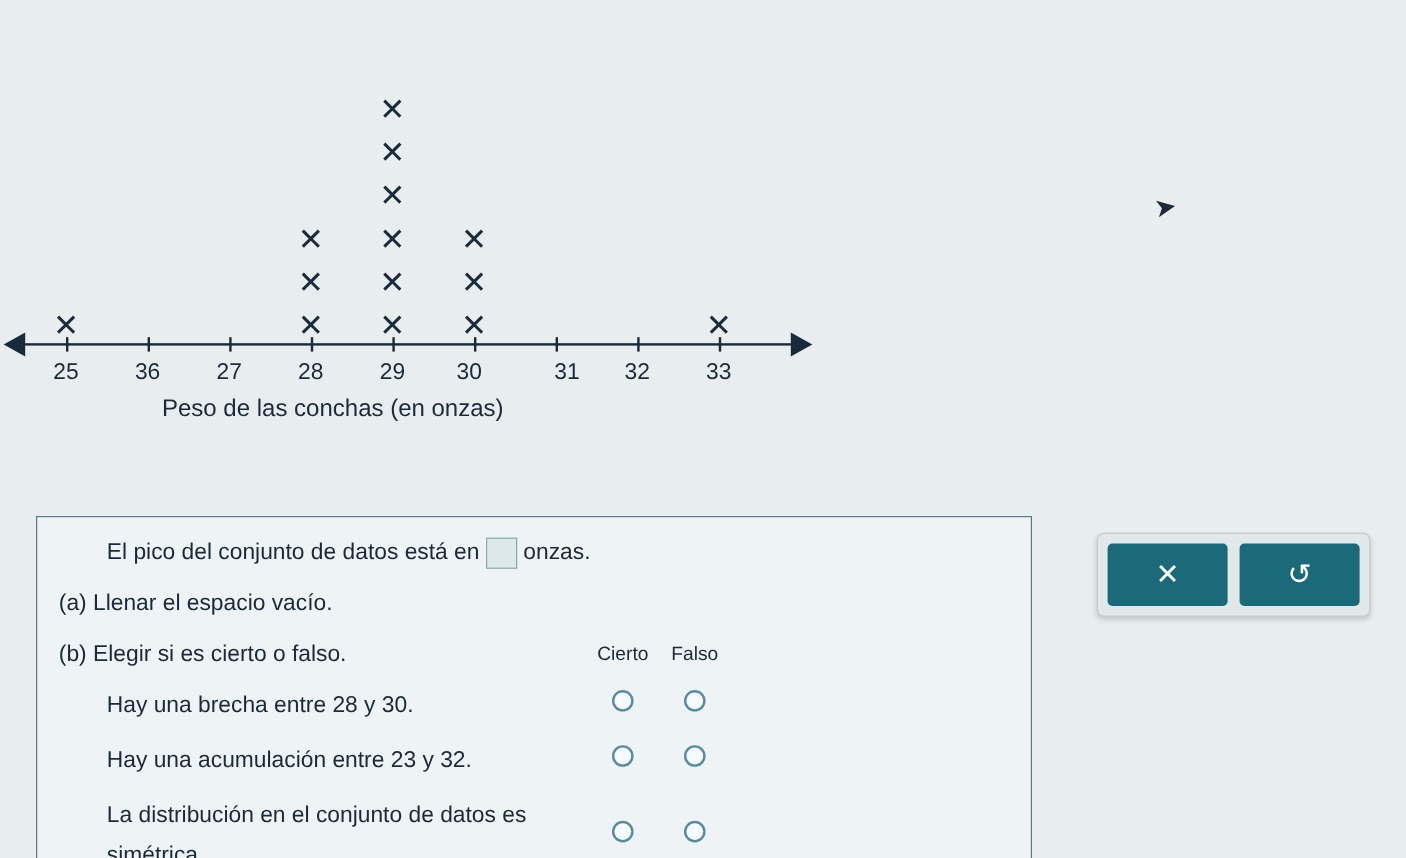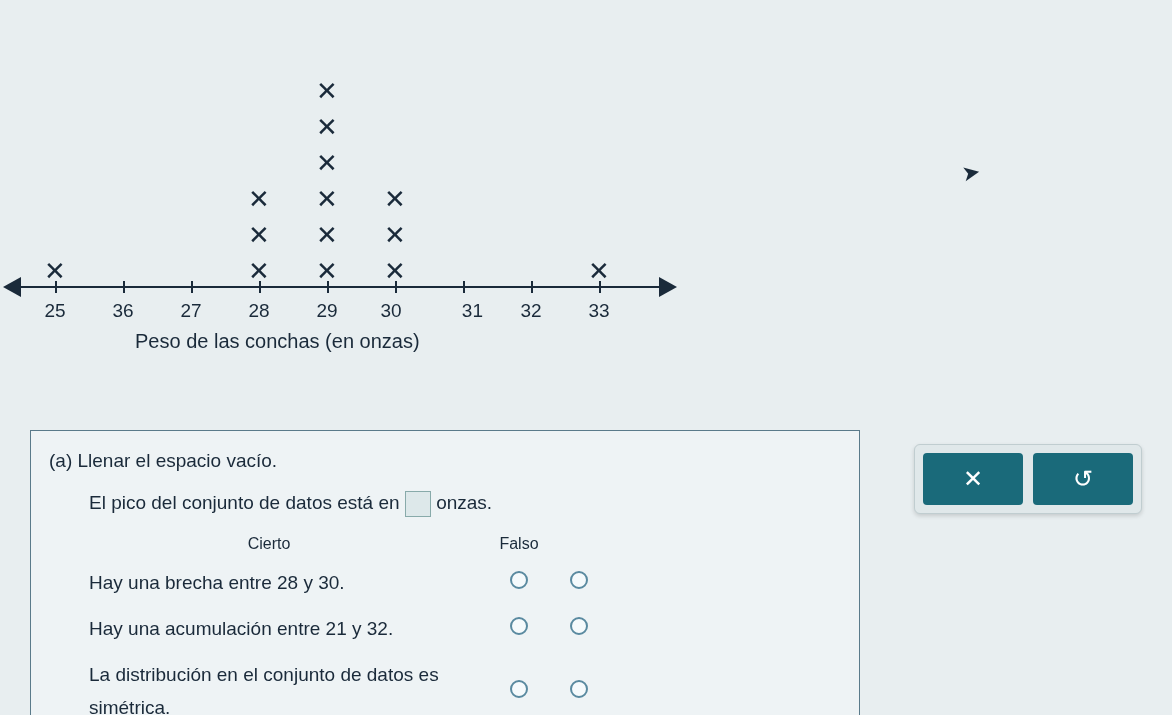--- a/index.html
+++ b/index.html
@@ -185,37 +185,38 @@
       <div class="x-mark" style="left: 312px; top: 46px;">✕</div>
       <div class="x-mark" style="left: 380px; top: 226px;">✕</div>
       <div class="x-mark" style="left: 380px; top: 190px;">✕</div>
       <div class="x-mark" style="left: 380px; top: 154px;">✕</div>
       <div class="x-mark" style="left: 584px; top: 226px;">✕</div>
     </div>
   <div class="axis-title">Peso de las conchas (en onzas)</div>
 </div>
 
 <div class="question-box">
-  <div class="q-row">(a)  Llenar el espacio vacío.</div>
   <div class="q-row indent">
     <span>El pico del conjunto de datos está en </span>
     <input class="input-small" value="" style="">
     <span> onzas.</span>
   </div>
+  <div class="q-row">(a)  Llenar el espacio vacío.</div>
 
   <div class="part-b-row q-row">
+    <div>(b)  Elegir si es cierto o falso.</div>
     <div class="tf-head" style="text-align:center">Cierto</div>
     <div class="tf-head" style="text-align:center">Falso</div>
   </div>
 
   <div class="tf-table" id="tf-rows">
       <div>Hay una brecha entre 28 y 30.</div>
       <div class="radio-slot"><span class="radio"></span></div>
       <div class="radio-slot"><span class="radio"></span></div>
-      <div>Hay una acumulación entre 21 y 32.</div>
+      <div>Hay una acumulación entre 23 y 32.</div>
       <div class="radio-slot"><span class="radio"></span></div>
       <div class="radio-slot"><span class="radio"></span></div>
       <div>La distribución en el conjunto de datos es simétrica.</div>
       <div class="radio-slot"><span class="radio"></span></div>
       <div class="radio-slot"><span class="radio"></span></div>
     </div>
 </div>
 
 <div class="button-panel">
   <button class="btn">

